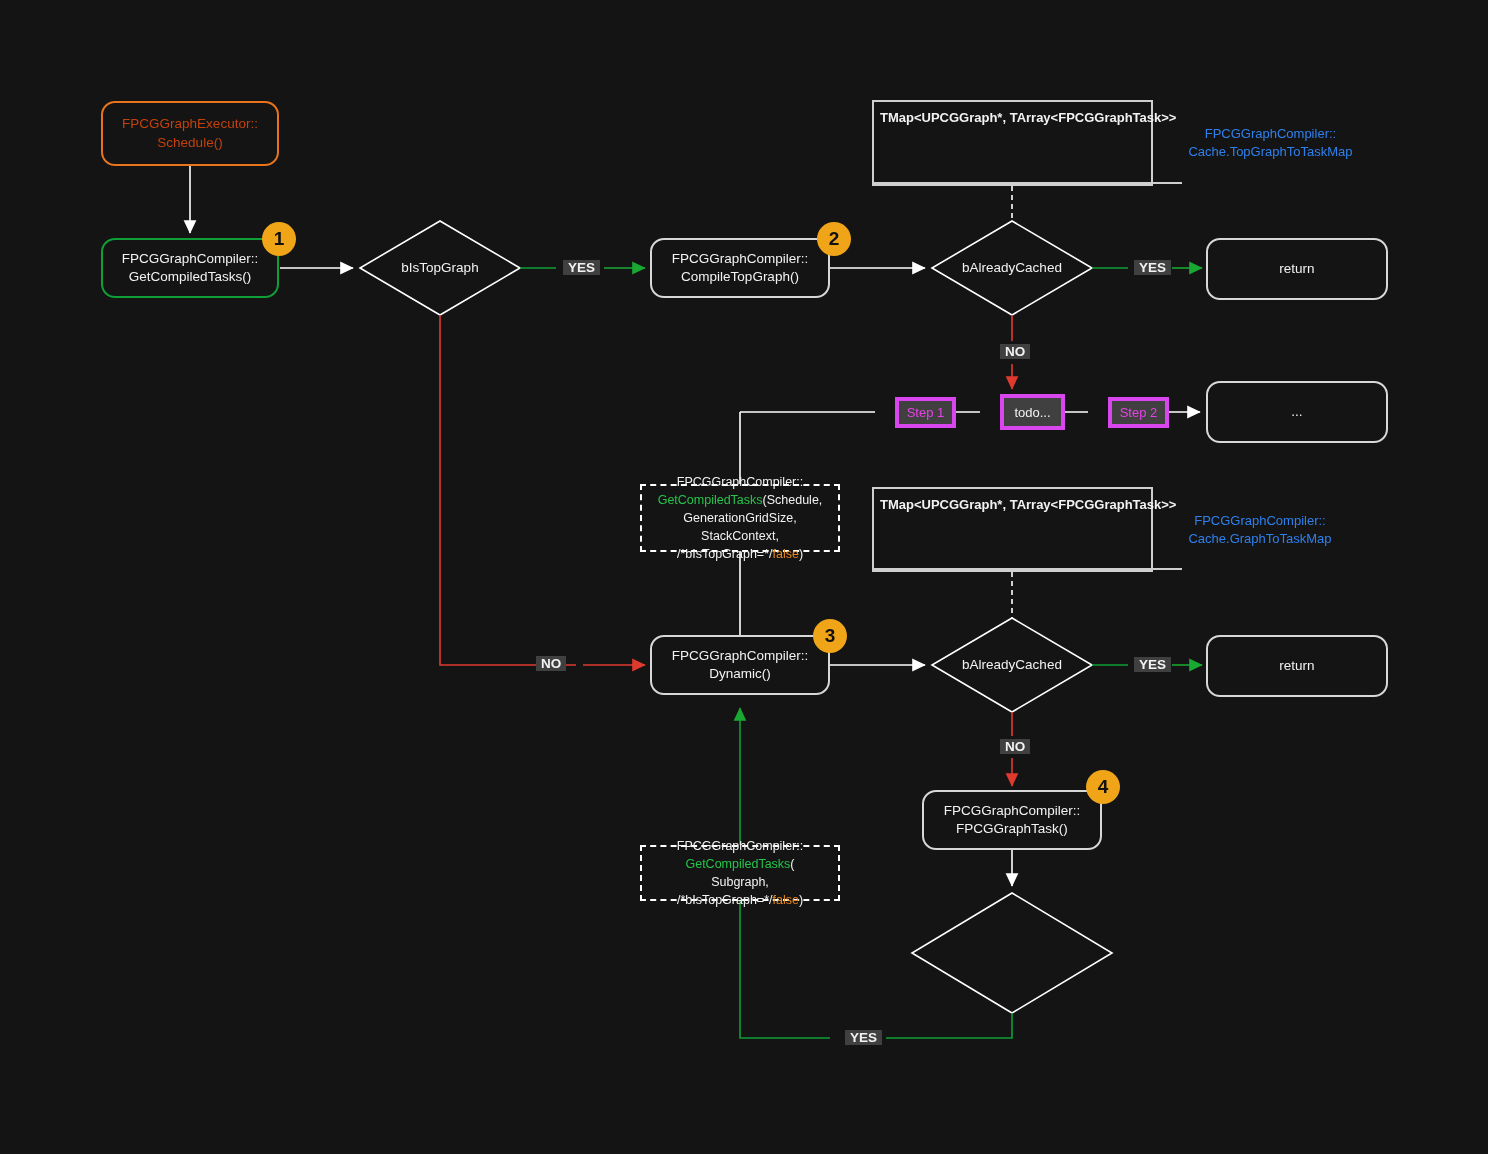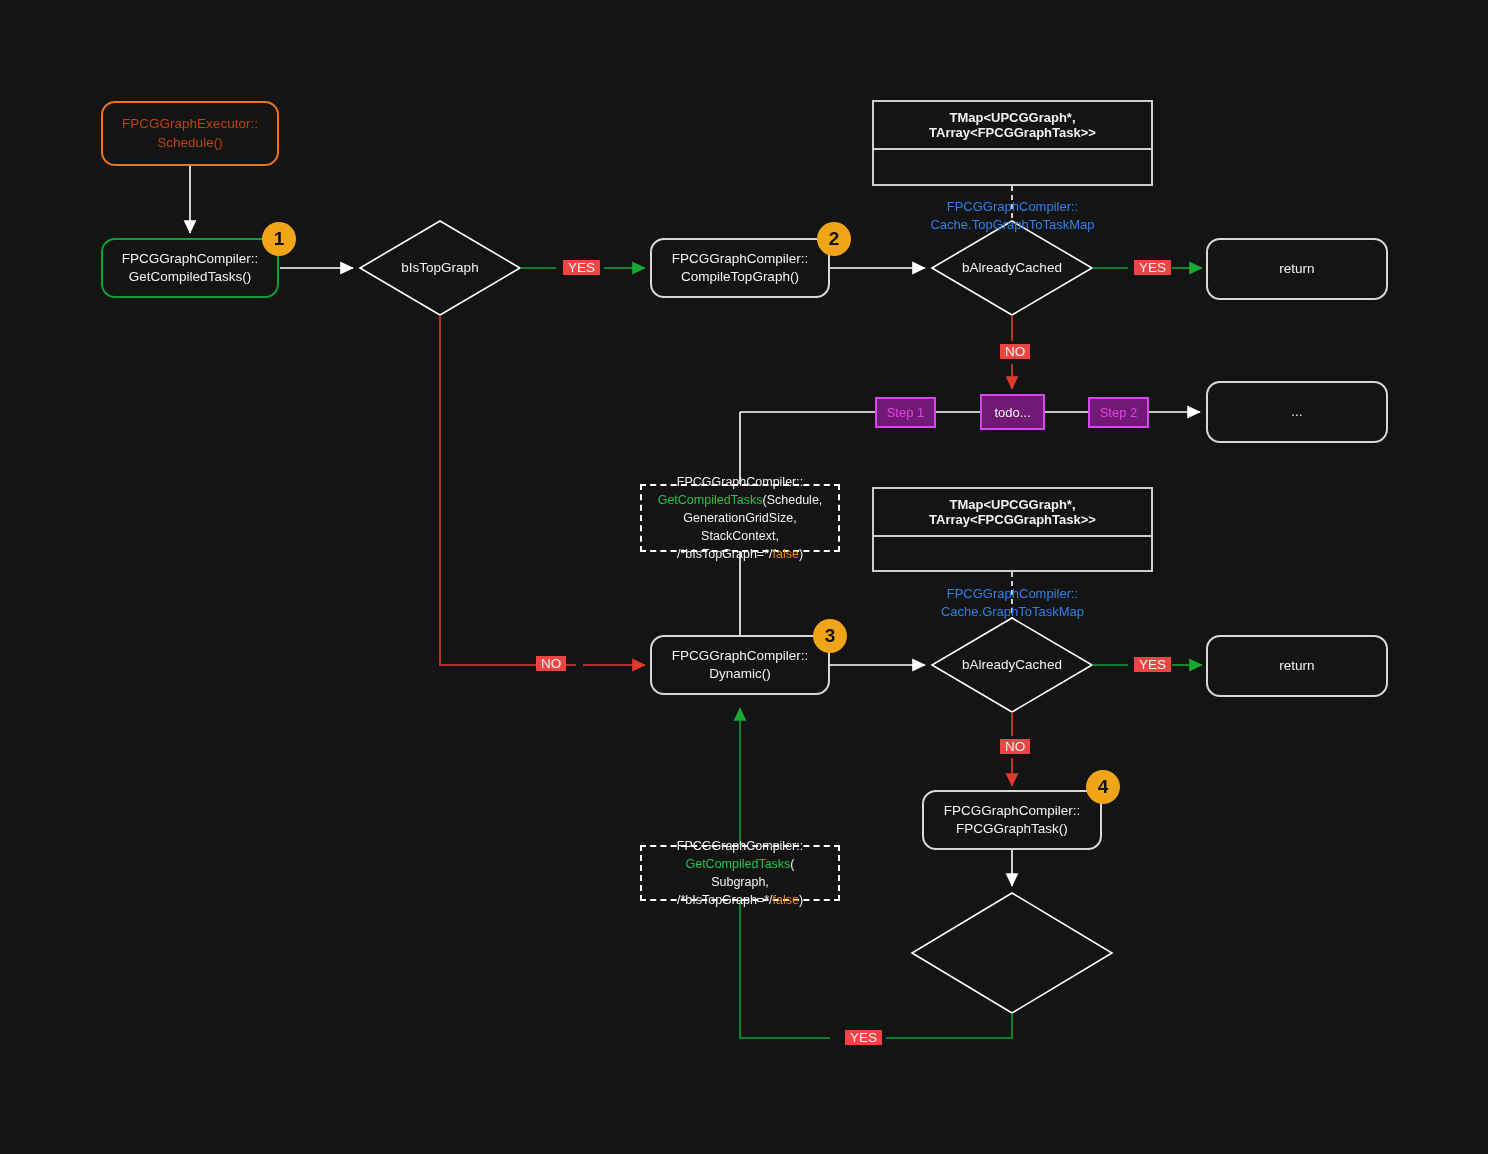--- a/index.html
+++ b/index.html
@@ -43,41 +43,40 @@
   }
   .rounded.orange {
     border-color: #e8741c;
     color: #c2410c;
   }
   .rounded.green {
     border-color: #0e9f36;
     color: #f2f2f2;
   }
   .sqbox {
-    border: 2px solid #d946ef;
+    border: 4px solid #d946ef;
     font-size: 13px;
-    background: #701a75;
+    background: #404040;
+    margin-left: 20px;
   }
   .sqbox.magenta { color: #e642e6; }
   .dashedbox {
     border: 2px dashed #ffffff;
     font-size: 12.5px;
     line-height: 1.45;
     color: #f2f2f2;
     background: #141414;
     padding: 4px 6px;
   }
   .classbox {
     position: absolute;
     box-sizing: border-box;
     border: 2px solid #cfcfcf;
     background: #141414;
     display: flex;
-    flex-direction: column;
-    gap: 42px;
   }
   .classbox .chead {
     flex: 0 0 auto;
     border-bottom: 2px solid #cfcfcf;
     color: #f2f2f2;
     font-size: 13px;
     font-weight: bold;
     text-align: center;
     padding: 8px 6px;
   }
@@ -114,22 +113,22 @@
     font-weight: bold;
     display: flex;
     align-items: center;
     justify-content: center;
     z-index: 5;
   }
   .edge-label {
     position: absolute;
     color: #f2f2f2;
     font-size: 13.5px;
-    font-weight: normal;
-    background: #ef4444;
+    font-weight: bold;
+    background: #404040;
     padding: 0 5px;
     white-space: nowrap;
   }
   .c-green { color: #25c44a; }
   .c-orange { color: #e8881c; }
   .c-white { color: #f2f2f2; }
 </style>
 </head>
 <body>
 

